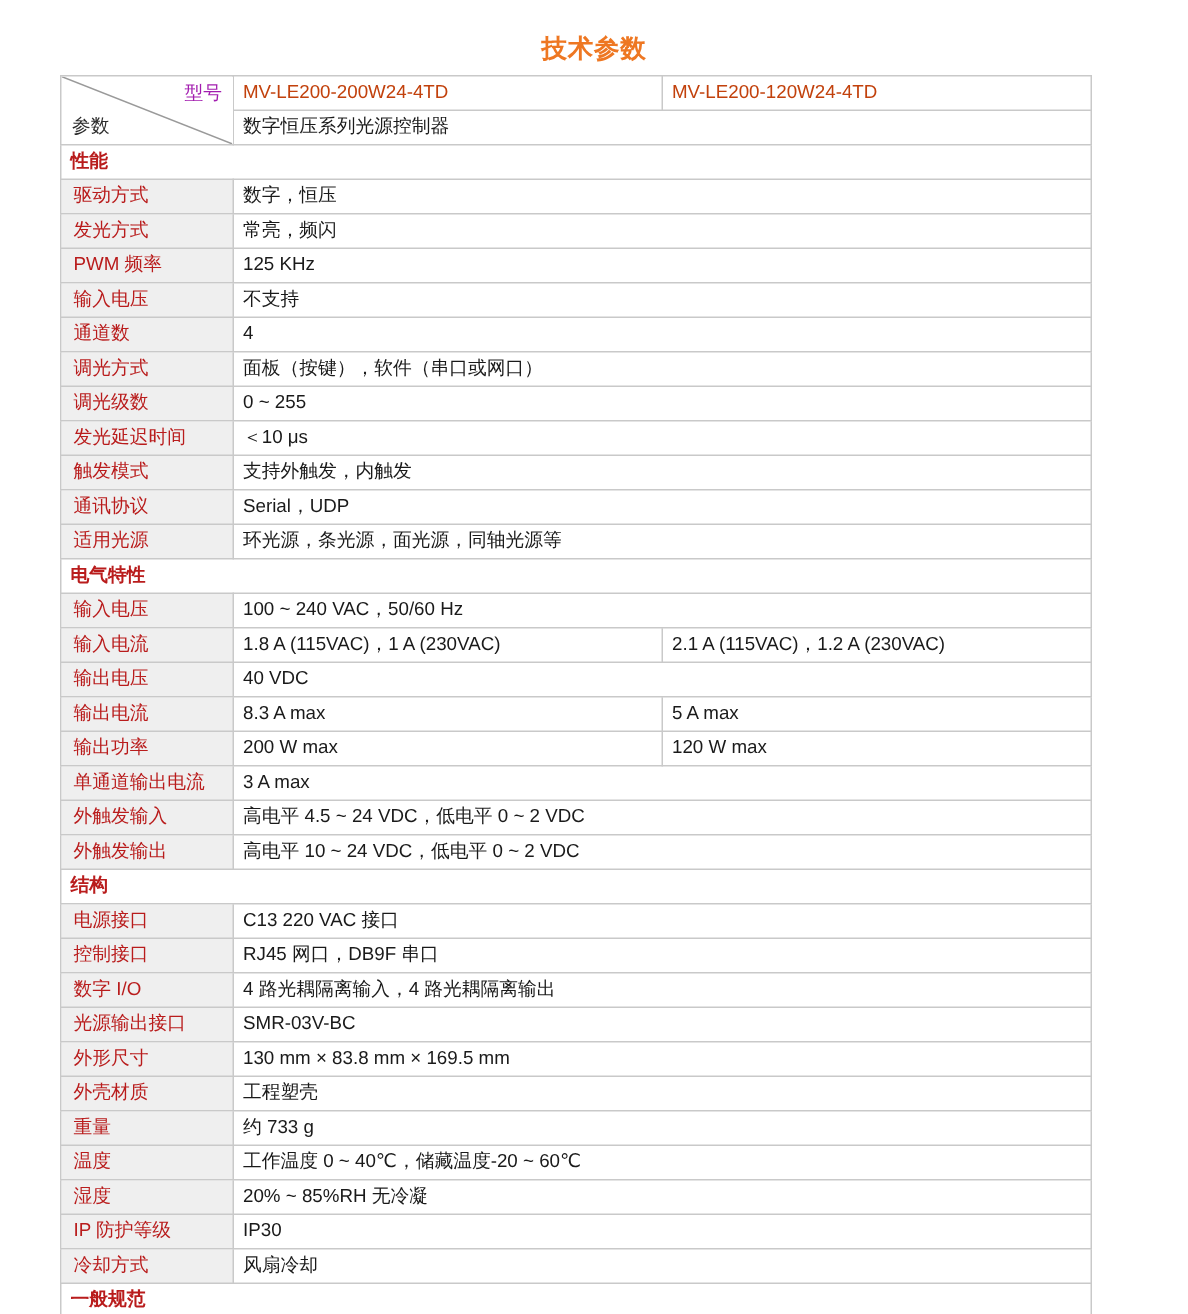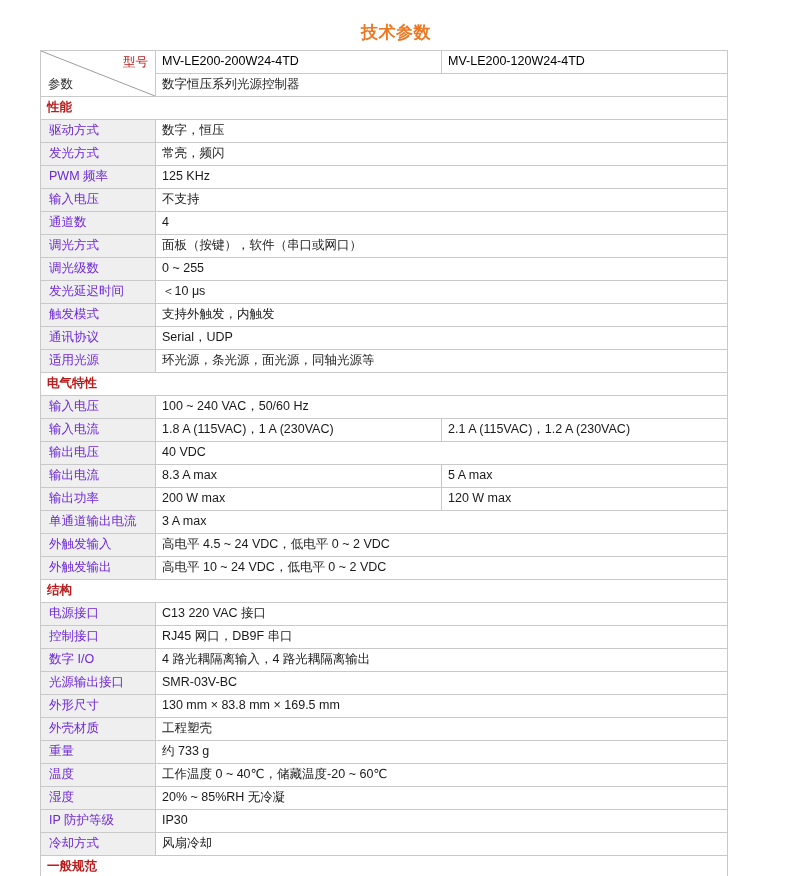--- a/index.html
+++ b/index.html
@@ -51,21 +51,21 @@
     vertical-align: middle;
     line-height: 15px;
     background: #ffffff;
     white-space: nowrap;
     overflow: hidden;
   }
 
   
   table.spec td.label {
     background: #efefef;
-    color: #6d28d9;
+    color: #b91c1c;
     padding-left: 8px;
   }
 
   
   td.diag {
     background: #d7d7d7;
     padding: 0;
     height: 47px;
     position: relative;
     overflow: hidden;
@@ -74,36 +74,36 @@
     position: absolute;
     left: 0; top: 0;
     width: 100%; height: 100%;
     pointer-events: none;
   }
   td.diag .model-lbl {
     position: absolute;
     top: 3px;
     right: 7px;
     font-size: 12.5px;
-    color: #b91c1c;
+    color: #a21caf;
     line-height: 16px;
   }
   td.diag .param-lbl {
     position: absolute;
     bottom: 4px;
     left: 7px;
     font-size: 12.5px;
     color: #2b2b2b;
     line-height: 16px;
     text-align: center;
   }
 
   td.hdr-model {
     background: #d7d7d7;
-    color: #000000;
+    color: #c2410c;
     height: 24px;
     margin-left: 30px;
   }
   td.hdr-series {
     background: #d7d7d7;
     color: #1a1a1a;
     height: 23px;
   }
 
   

